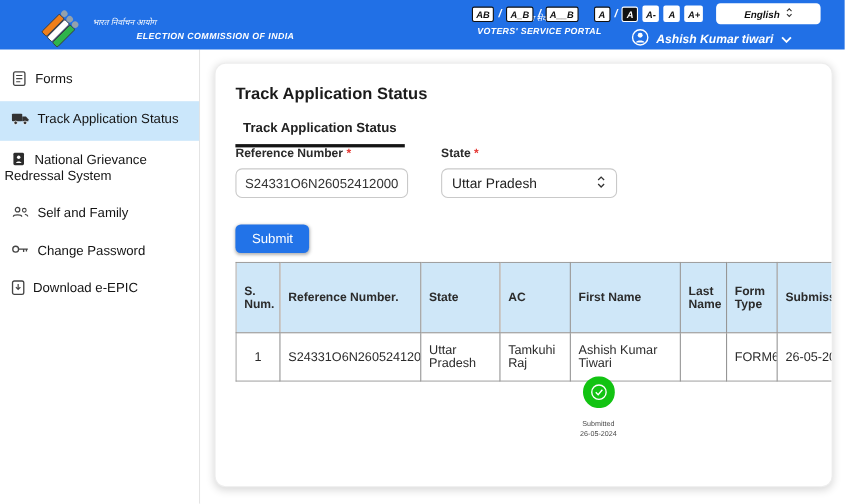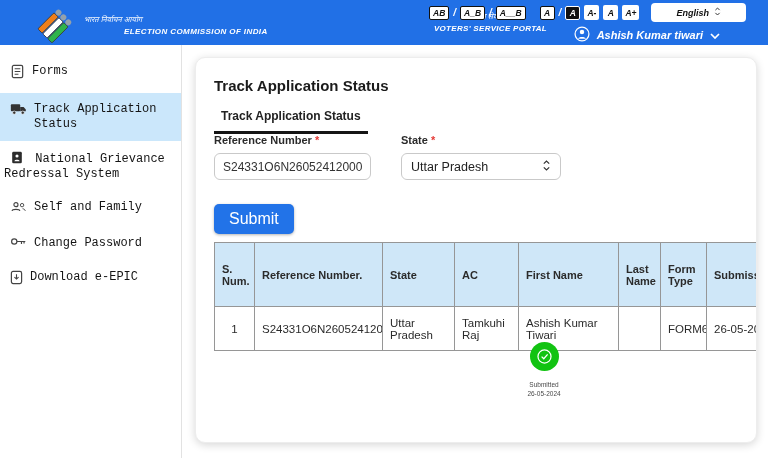--- a/index.html
+++ b/index.html
@@ -19,39 +19,39 @@
   .acc-box { background:#fff; color:#111; border:1.5px solid #111; border-radius:2px; font-size:8.5px; font-weight:bold; padding:1px 3px; min-width:15px; text-align:center; cursor:pointer; line-height:10px; }
   .acc-box.inv { background:#111; color:#fff; border-color:#fff; }
   .acc-plain { background:#fff; color:#111; border:none; border-radius:2px; font-size:8.5px; font-weight:bold; padding:2.5px 3px; min-width:15px; text-align:center; cursor:pointer; line-height:10px; }
   .acc-sep { color:#fff; font-size:10px; font-weight:bold; }
   .acc-gap { width:6px; }
   .lang-btn { margin-left:8px; background:#fff; color:#111; border-radius:4px; font-size:9px; font-weight:bold; padding:3px 25px; display:flex; align-items:center; gap:5px; cursor:pointer; }
   .user-row { display:flex; align-items:center; gap:7px; margin-top:2px; margin-right:26px; font-size:11px; font-weight:bold; cursor:pointer; }
 
   
   .sidebar { position:absolute; top:45px; left:0; width:182px; bottom:0; background:#fff; border-right:1px solid #e2e2e2; padding-top:10px; }
-  .side-item { display:flex; align-items:flex-start; gap:7px; padding:9px 8px 9px 10px; font-size:12px; color:#141414; cursor:pointer; line-height:15px;font-family:Liberation Mono, monospace; }
+  .side-item { display:flex; align-items:flex-start; gap:7px; padding:9px 8px 9px 10px; font-size:12px; color:#141414; cursor:pointer; line-height:15px; }
   .side-item svg { flex:0 0 auto; margin-top:0px; }
   .side-item.active { background:#cbe7fb; }
   .side-item.wrap { display:block; padding-left:4px; }
   .side-item.wrap svg { vertical-align:-3px; margin:0 4px 0 6px; }
 
   
   .main { position:absolute; left:182px; top:45px; right:0; bottom:0; background:#fff; }
   .card { position:absolute; left:13px; top:12px; right:11px; bottom:15px; background:#fff; border:1px solid #ededed; border-radius:10px; box-shadow:0 2px 8px rgba(0,0,0,.16); overflow:hidden; }
   .card-pad { padding:19px 0 0 18px; }
   .page-title { font-size:15px; font-weight:bold; color:#1b1b1b; }
   .tab { display:inline-block; margin-top:13px; padding:2px 7px 8px 7px; font-size:12px; font-weight:bold; color:#222; border-bottom:3px solid #151515; cursor:pointer; }
   .form-row { display:flex; margin-top:0; }
   .field label { display:block; font-size:11px; font-weight:bold; color:#2b2b2b; margin-bottom:7px; }
   .req { color:#e53935; }
   .text-input { width:157px; height:27px; border:1px solid #c9c9c9; border-radius:6px; font-size:12px; color:#333; padding:0 8px; font-family:"Liberation Sans", sans-serif; background:#fff; }
   .field.state { margin-left:30px; }
   .select-box { width:160px; height:27px; border:1px solid #c9c9c9; border-radius:6px; background:#fff; display:flex; align-items:center; justify-content:space-between; padding:0 9px; font-size:12.5px; color:#222; cursor:pointer; }
-  .submit-btn { margin-top:24px; background:#2273e8; color:#fff; border:none; border-radius:5px; font-size:16px; padding:6px 15px; cursor:pointer; box-shadow:0 1px 3px rgba(0,0,0,.3); font-family:"Liberation Sans", sans-serif; }
+  .submit-btn { margin-top:24px; background:#2273e8; color:#fff; border:none; border-radius:5px; font-size:12px; padding:6px 15px; cursor:pointer; box-shadow:0 1px 3px rgba(0,0,0,.3); font-family:"Liberation Sans", sans-serif; }
 
   .table-wrap { margin:8px 0 0 18px; overflow:hidden; width:calc(100% - 18px); }
   table { border-collapse:collapse; table-layout:fixed; width:602px; }
   th, td { border:1px solid #969696; font-size:11px; color:#2b2b2b; padding:6px 7px; text-align:left; vertical-align:middle; overflow:hidden; }
   th { background:#cfe7f8; font-weight:bold; height:64px; }
   td { height:44px; background:#fff; font-size:11.5px; }
   td.center, th.center { text-align:center; }
 
   .status { position:absolute; left:317px; top:284px; width:62px; text-align:center; }
   .status .txt { margin-top:6px; font-size:6.5px; color:#4a4a4a; line-height:8.5px; }

